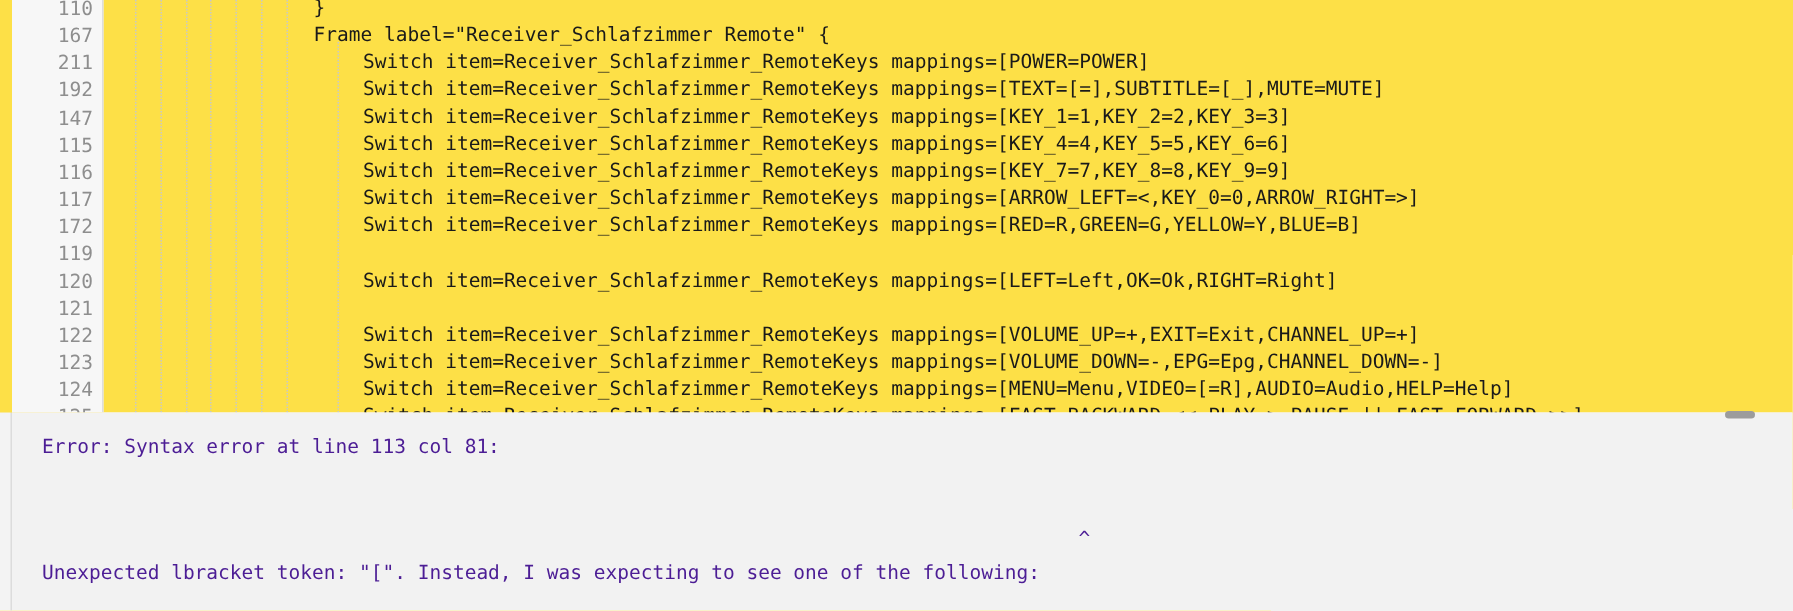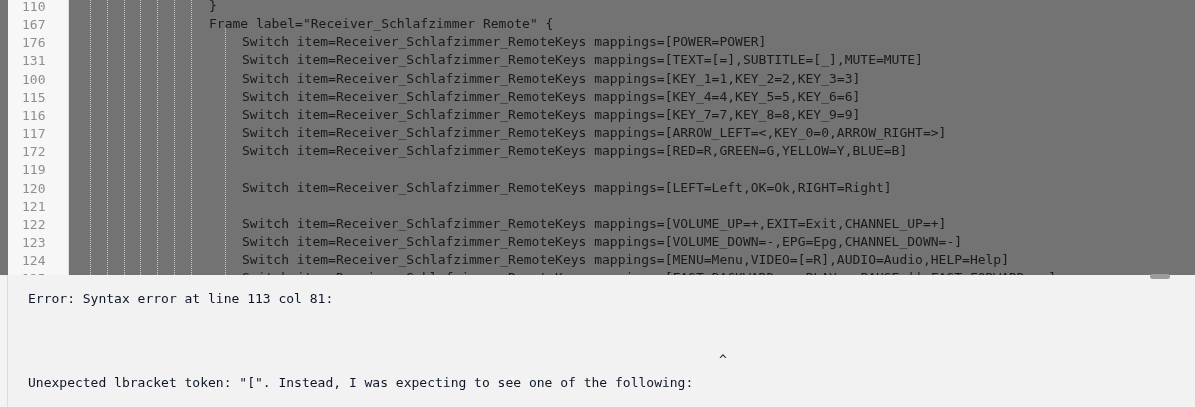--- a/index.html
+++ b/index.html
@@ -4,21 +4,21 @@
 <style>
   html, body { margin: 0; padding: 0; }
   body {
     width: 1195px; height: 407px; overflow: hidden;
     background: #ffffff;
     font-family: "DejaVu Sans Mono", "Liberation Mono", monospace;
     position: relative;
   }
   .editor {
     position: absolute; left: 0; top: 0; width: 1195px; height: 275px;
-    background: #737373; overflow: hidden;
+    background: #fde047; overflow: hidden; text-align: right;
   }
   .left-edge {
     position: absolute; left: 0; top: 0; width: 7px; height: 407px;
     background: #f3f3f3; border-right: 1px solid #dcdcdc;
   }
   .gutter {
     position: absolute; left: 8px; top: 0; width: 60px; height: 275px;
     background: #f7f7f7; border-right: 1px solid #dddddd;
   }
   .line-num {
@@ -32,39 +32,39 @@
   .code-line {
     position: absolute; white-space: pre;
     font-size: 13px; color: #1a1a1a; line-height: 18px;
   }
   .error-panel {
     position: absolute; left: 8px; top: 275px; width: 1187px; height: 132px;
     background: #f2f2f2;
   }
   .error-text {
     position: absolute; white-space: pre;
-    font-size: 13px; color: #0f172a; line-height: 18px;
+    font-size: 13px; color: #4c1d95; line-height: 18px;
   }
   .scroll-thumb {
     position: absolute; left: 1150px; top: 274px; width: 20px; height: 5px;
     border-radius: 3px; background: #9c9c9c;
   }
 </style>
 </head>
 <body>
 
 <div class="left-edge"></div>
 
 <div class="editor">
   <div class="gutter">
     <div class="line-num" style="top:-2px">110</div>
     <div class="line-num" style="top:16px">167</div>
-    <div class="line-num" style="top:34px">176</div>
-    <div class="line-num" style="top:52px">131</div>
-    <div class="line-num" style="top:71px">100</div>
+    <div class="line-num" style="top:34px">211</div>
+    <div class="line-num" style="top:52px">192</div>
+    <div class="line-num" style="top:71px">147</div>
     <div class="line-num" style="top:89px">115</div>
     <div class="line-num" style="top:107px">116</div>
     <div class="line-num" style="top:125px">117</div>
     <div class="line-num" style="top:143px">172</div>
     <div class="line-num" style="top:161px">119</div>
     <div class="line-num" style="top:180px">120</div>
     <div class="line-num" style="top:198px">121</div>
     <div class="line-num" style="top:216px">122</div>
     <div class="line-num" style="top:234px">123</div>
     <div class="line-num" style="top:252px">124</div>

